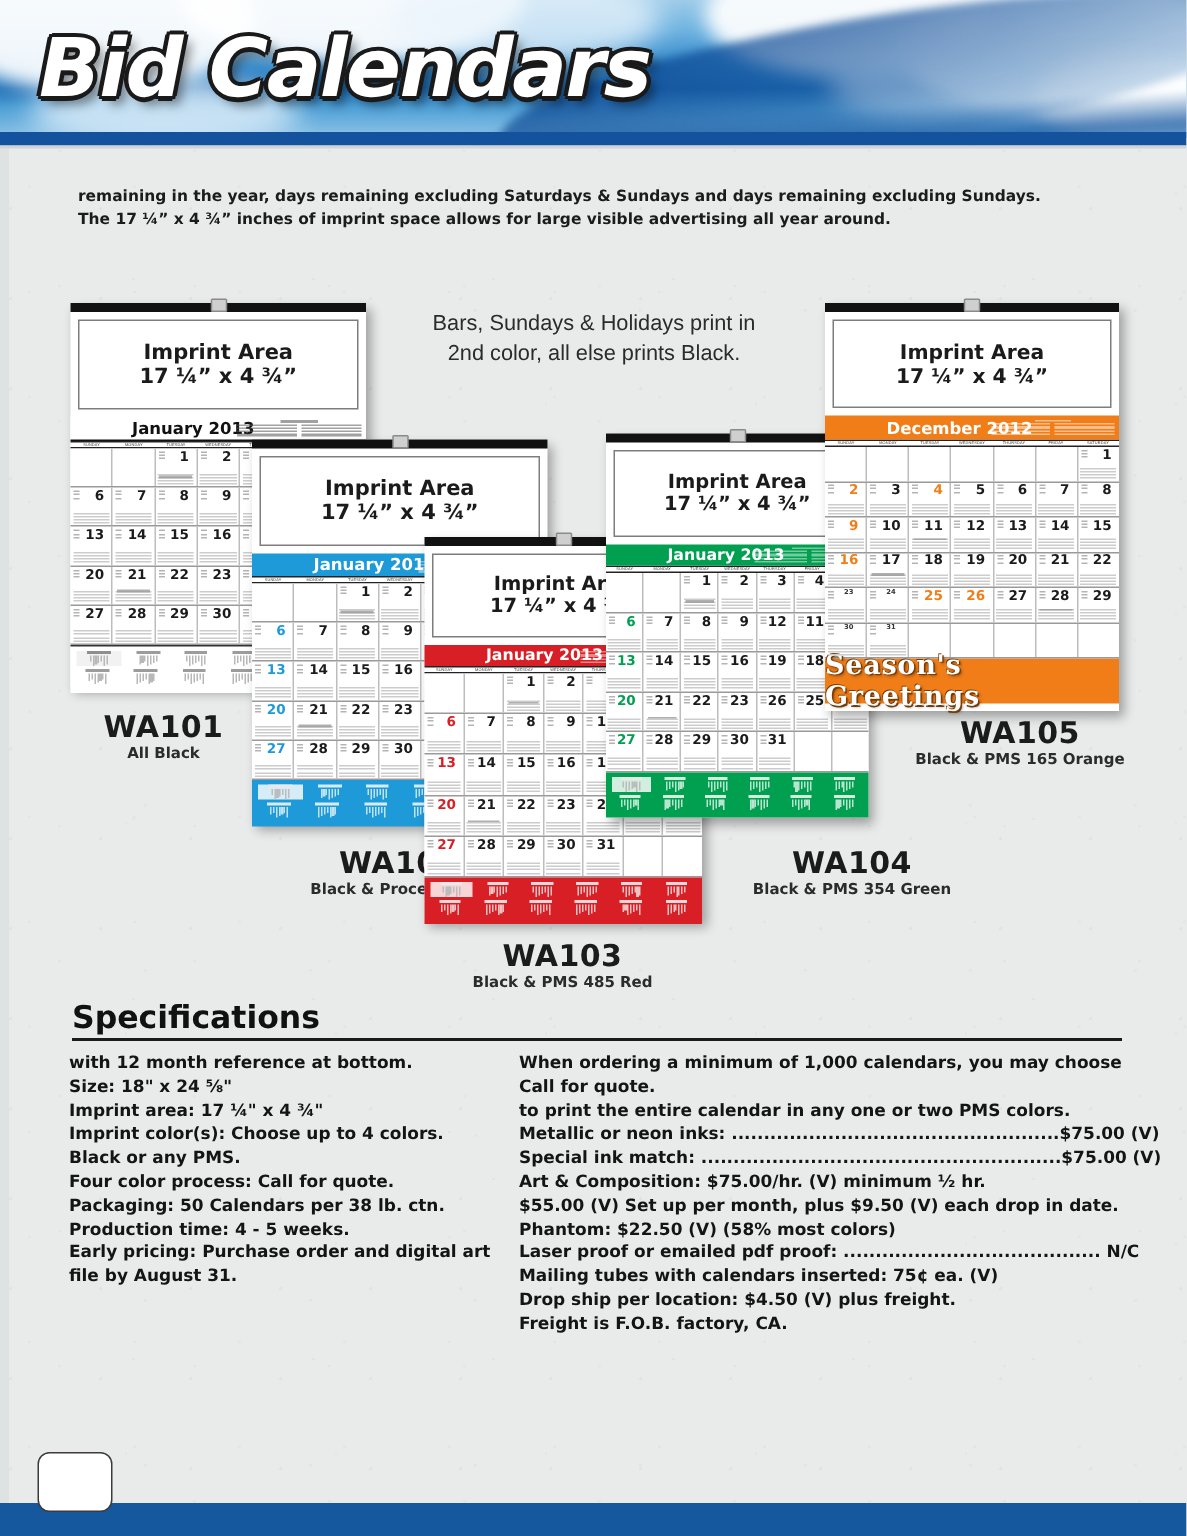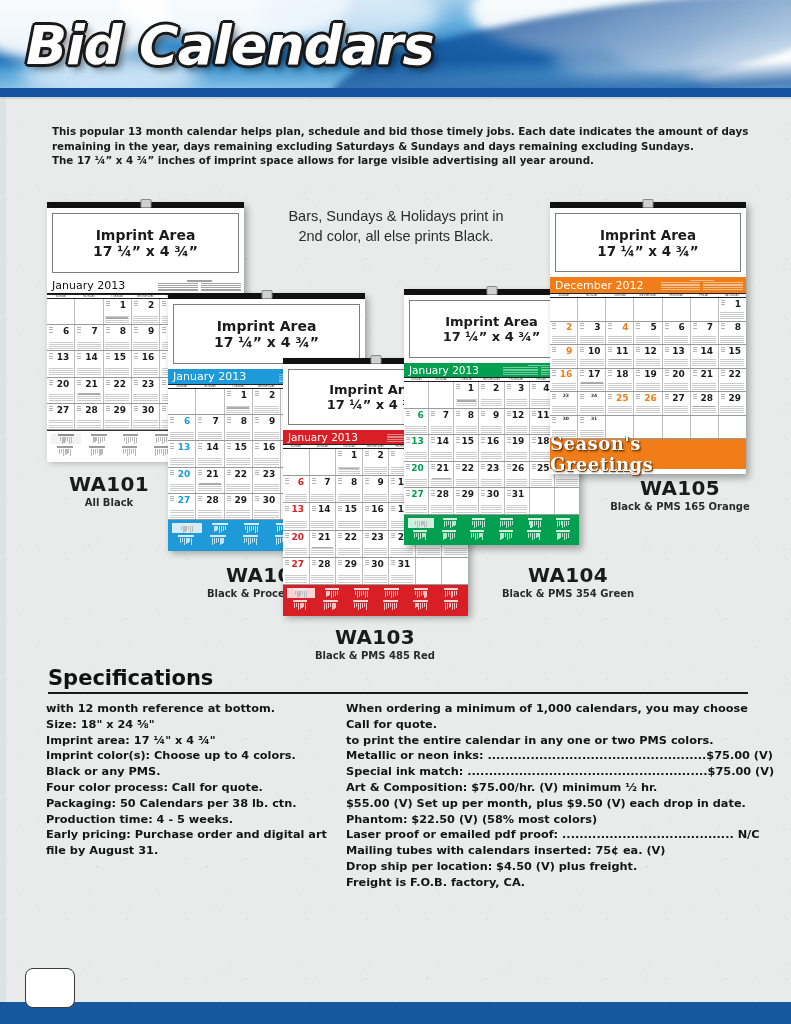--- a/index.html
+++ b/index.html
@@ -62,21 +62,21 @@
   .cal{position:absolute;background:#ffffff;box-shadow:3px 4px 7px rgba(0,0,0,.33);}
   .cal .topbar{height:6px;background:#111;position:relative;}
   .cal .hangtab{position:absolute;left:50%;top:-3px;transform:translateX(-50%);
     width:9px;height:7px;background:#cfcfcf;border:1px solid #8a8a8a;border-radius:1px;}
   .cal .imprint{margin:5px;border:1px solid #7d7d7d;background:#fff;
     display:flex;flex-direction:column;align-items:center;justify-content:center;text-align:center;}
   .cal .imprint .l1{font-family:"DejaVu Sans",sans-serif;font-weight:bold;color:#1b1b1b;}
   .cal .imprint .l2{font-family:"DejaVu Sans",sans-serif;font-weight:bold;color:#1b1b1b;}
 
   .monthbar{display:flex;align-items:center;position:relative;}
-  .monthbar .mname{font-family:"DejaVu Sans",sans-serif;font-weight:normal;color:#111;white-space:nowrap;}
+  .monthbar .mname{font-family:"DejaVu Sans",sans-serif;font-weight:bold;color:#111;white-space:nowrap;margin-left:36px;}
   .monthbar.onwhite .mname{color:#111;}
   .monthbar.oncolor .mname{color:#fff;}
   .legendblk{position:absolute;right:3px;top:1px;bottom:1px;width:42%;
     display:flex;flex-direction:column;justify-content:center;gap:1px;opacity:.55;}
   .legline{height:1.1px;background:#555;}
   .legend-cols{display:flex;gap:3px;}
   .legend-cols>div{flex:1;display:flex;flex-direction:column;gap:1.3px;}
 
   .dowrow{display:flex;background:#fff;border-top:1px solid #222;border-bottom:1px solid #222;}
   .dowrow div{flex:1;text-align:center;font-size:2.6px;letter-spacing:.1px;color:#3a3a3a;
@@ -147,21 +147,20 @@
   <div class="cloud" style="left:690px;top:36px;width:140px;height:60px;"></div>
   <div class="cloud2" style="left:20px;top:52px;width:180px;height:46px;"></div>
   <div class="swoosh2"></div>
   <div class="swoosh"></div>
   <div class="banner-title">Bid Calendars</div>
 </div>
 <div class="banner-underline"></div>
 <div class="banner-underline2"></div>
 
 <div class="intro">
-  <div>This popular 13 month calendar helps plan, schedule and bid those timely jobs.  Each date indicates the amount of days</div>
   <div>remaining in the year, days remaining excluding Saturdays &amp; Sundays and days remaining excluding Sundays.</div>
   <div>The 17 ¼” x 4 ¾” inches of imprint space allows for large visible advertising all year around.</div>
 </div>
 
 <div class="note">
   <div>Bars, Sundays &amp; Holidays print in</div>
   <div>2nd color, all else prints Black.</div>
 </div>
 
 <div class="cal" style="left:47px;top:202px;width:197px;height:256px;">

